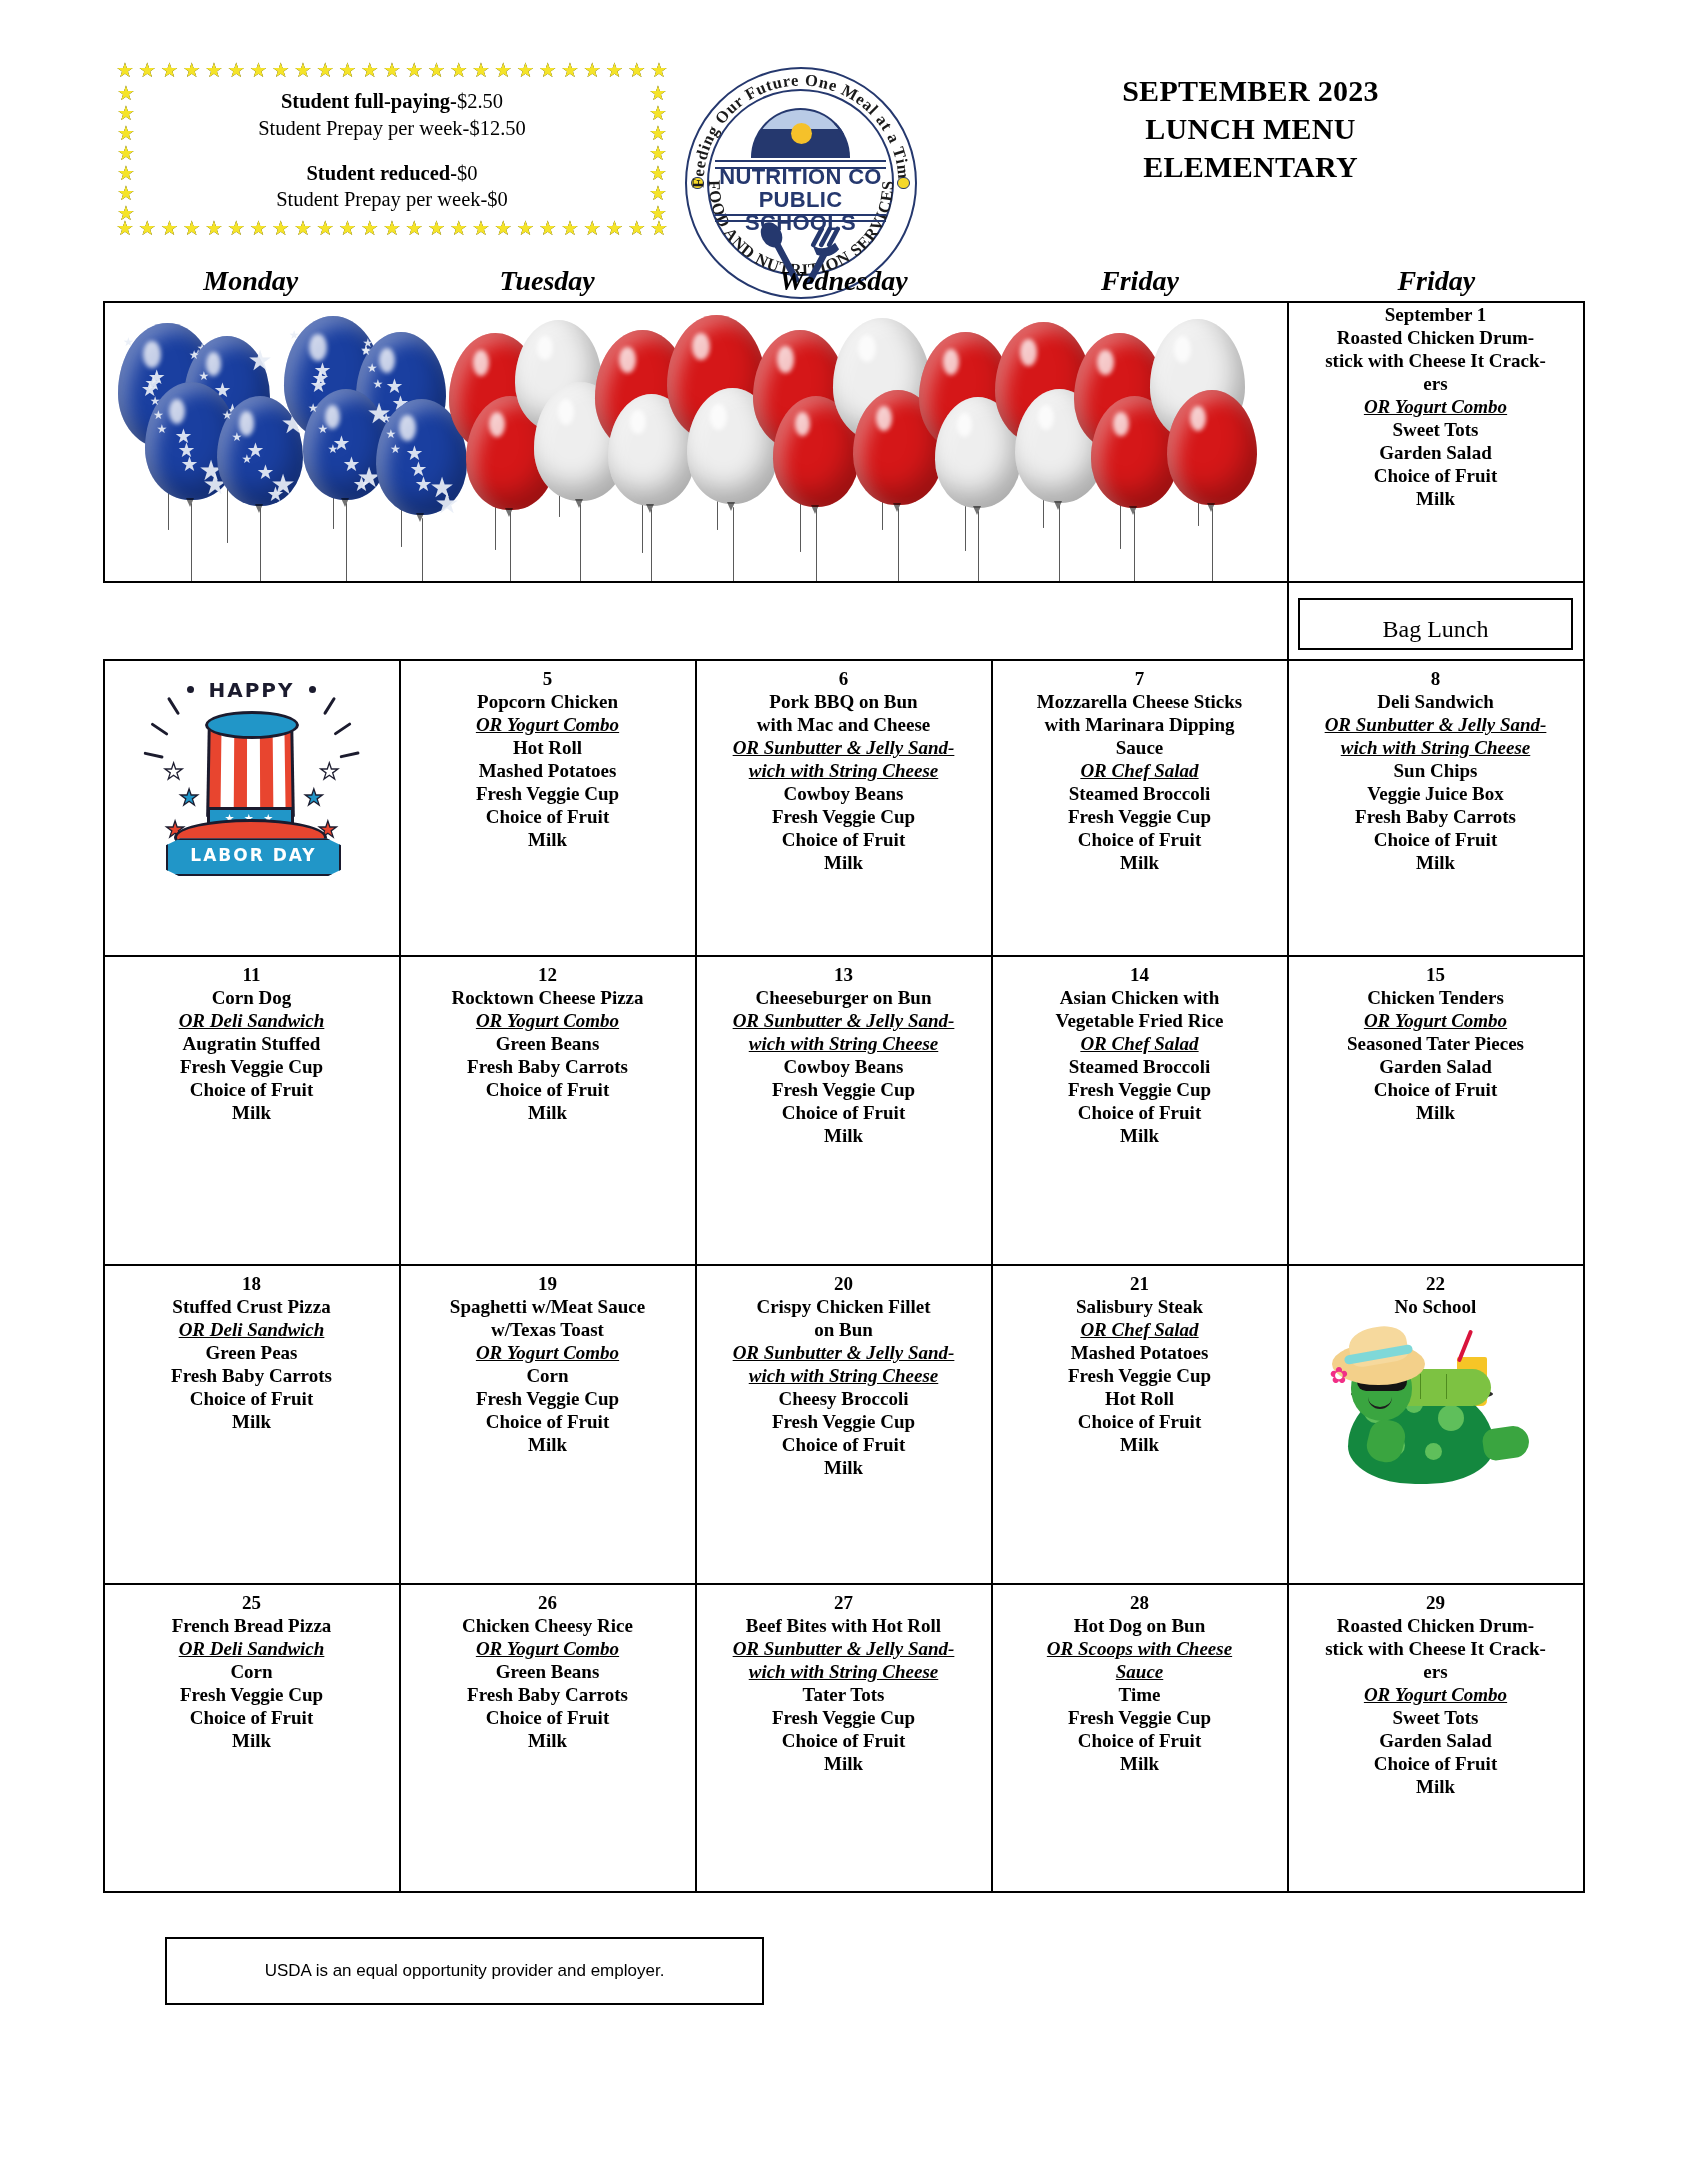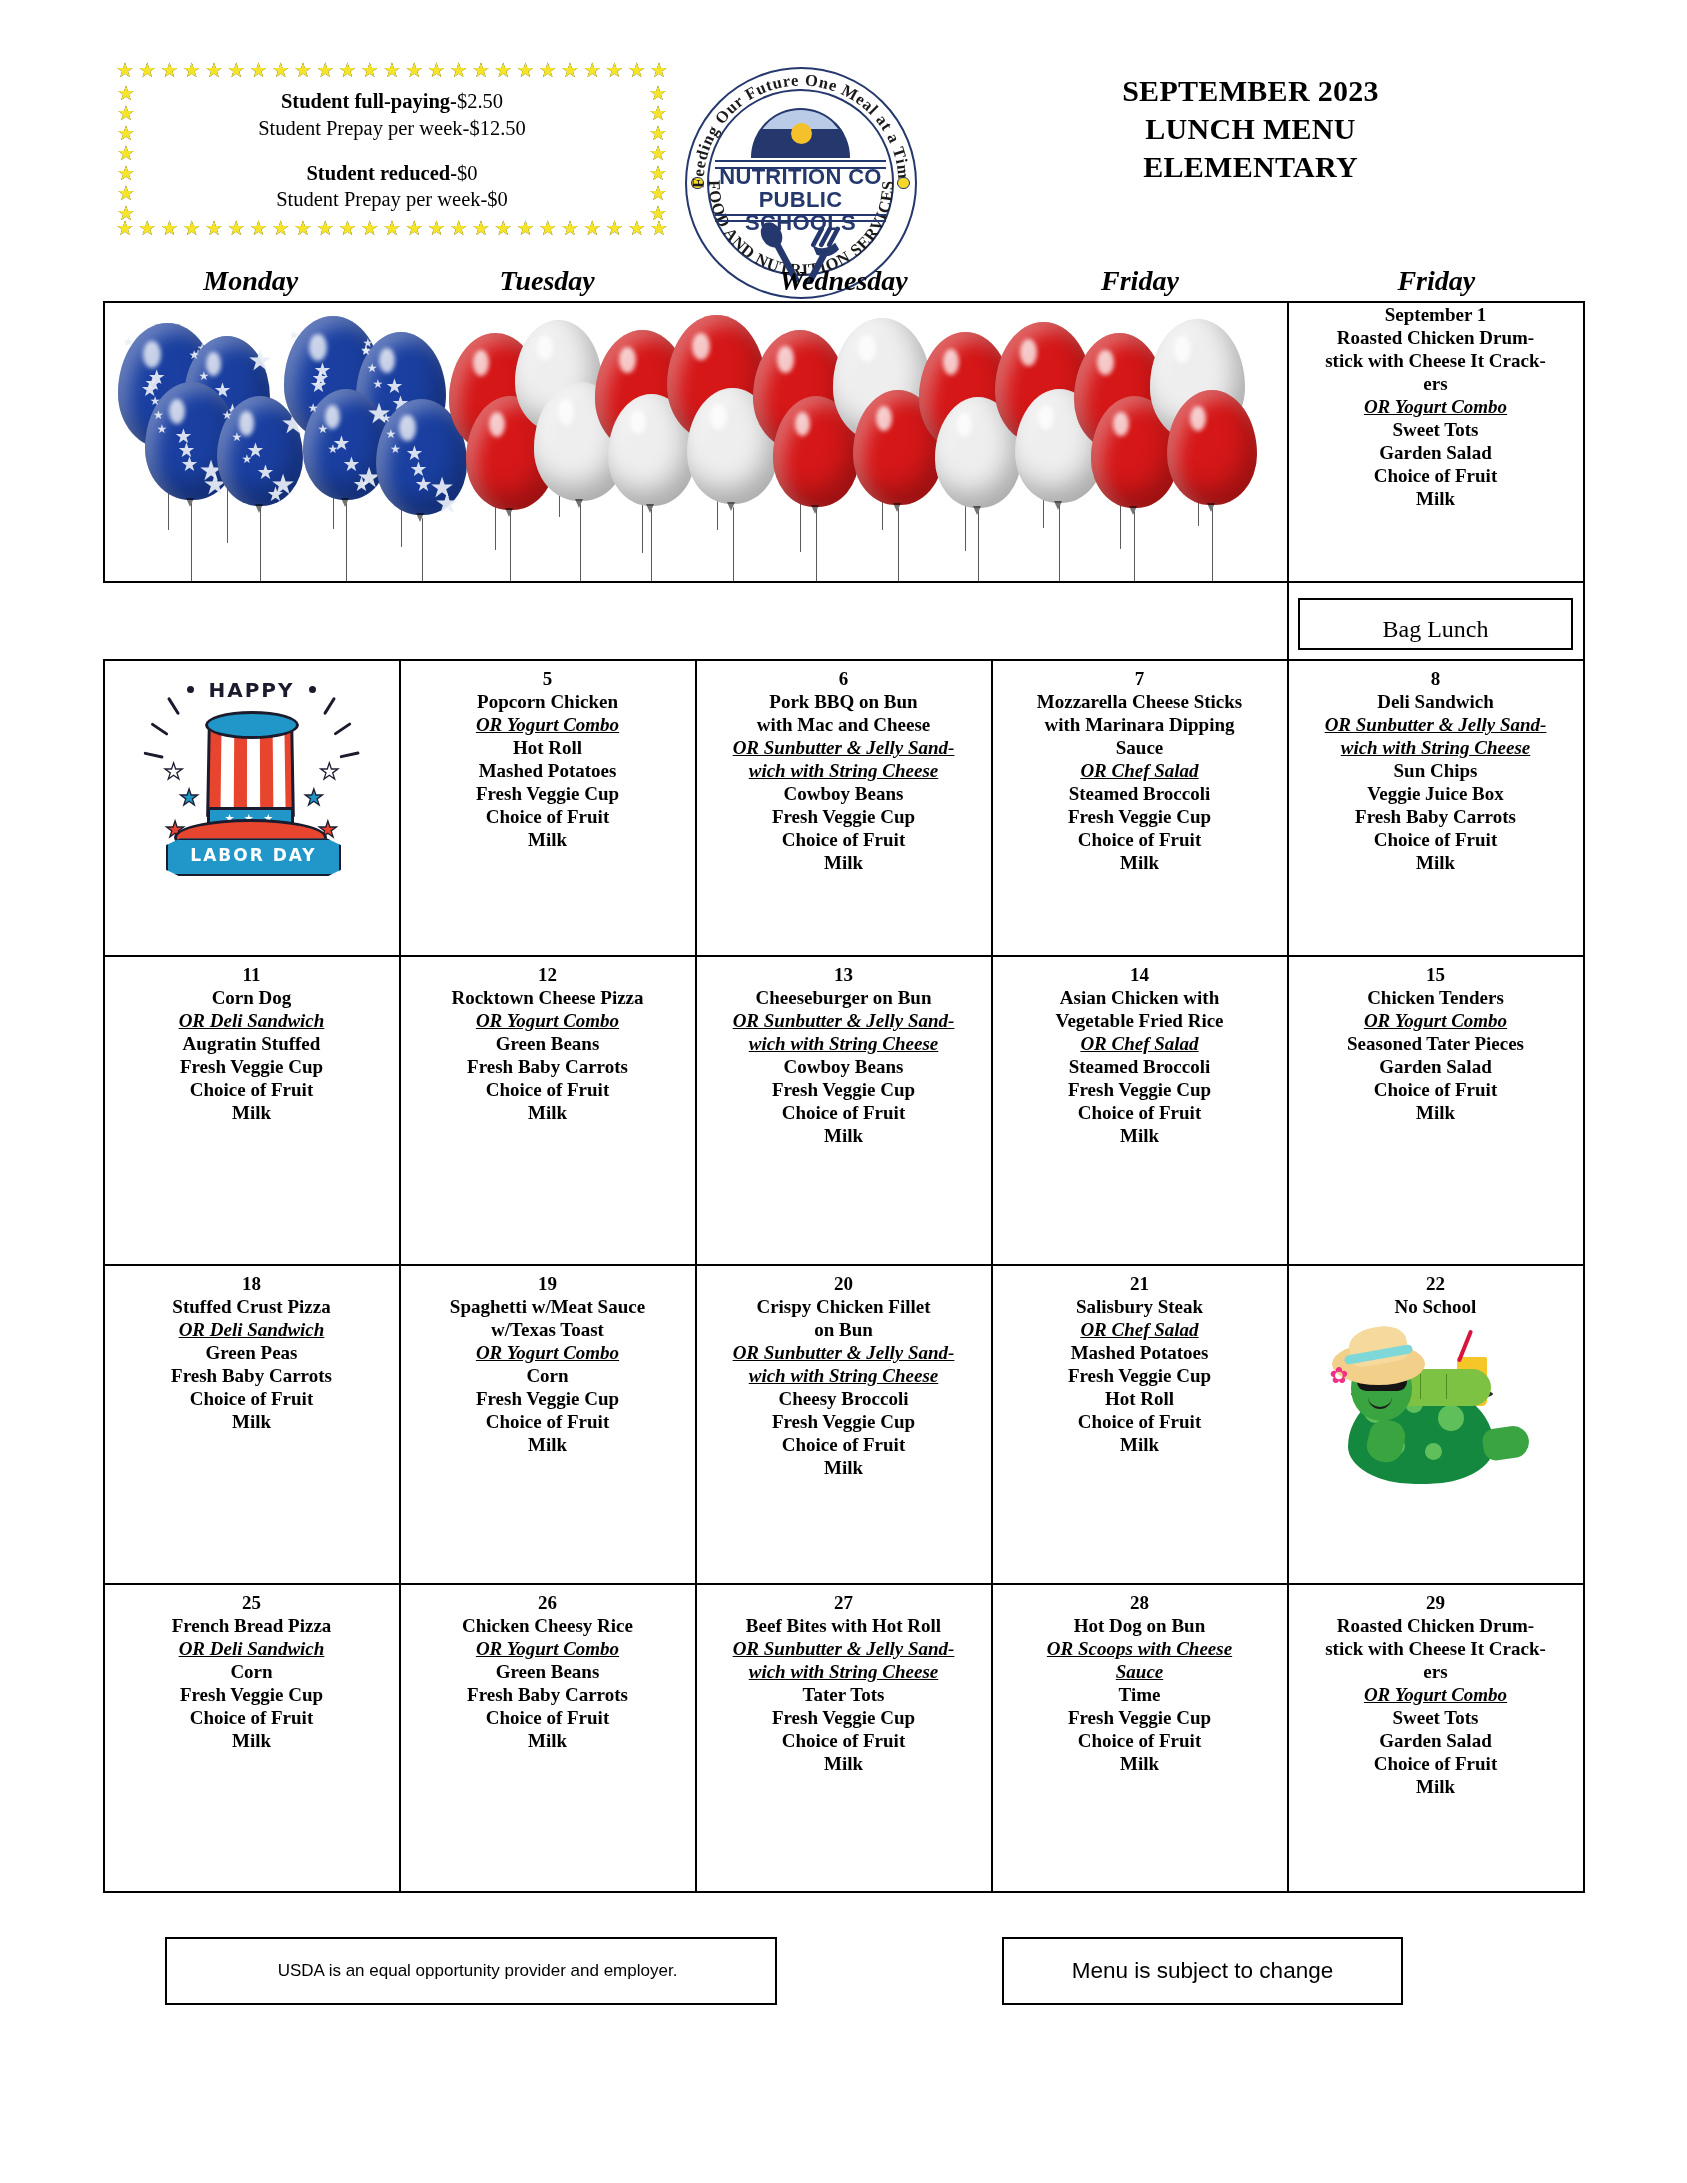--- a/index.html
+++ b/index.html
@@ -530,21 +530,20 @@
   }
   .usda-box {
     border: 2px solid #000;
     width: 595px;
     height: 64px;
     display: flex;
     align-items: center;
     justify-content: center;
     font-family: "Liberation Sans", sans-serif;
     font-size: 17px;
-    padding-left: 13px;
   }
   .change-box {
     border: 2px solid #000;
     width: 397px;
     height: 64px;
     margin-left: 225px;
     display: flex;
     align-items: center;
     justify-content: center;
     font-family: "Liberation Sans", sans-serif;
@@ -1178,15 +1177,14 @@
               <div class="item">Milk</div>
             </div>
       </td>
     </tr>
   </tbody>
     </table>
 </div>
 
 <div class="footer">
   <div class="usda-box">USDA is an equal opportunity provider and employer.</div>
-  <div class="change-box">Menu is subject to change</div>
 </div>
 
 
 </body></html>

